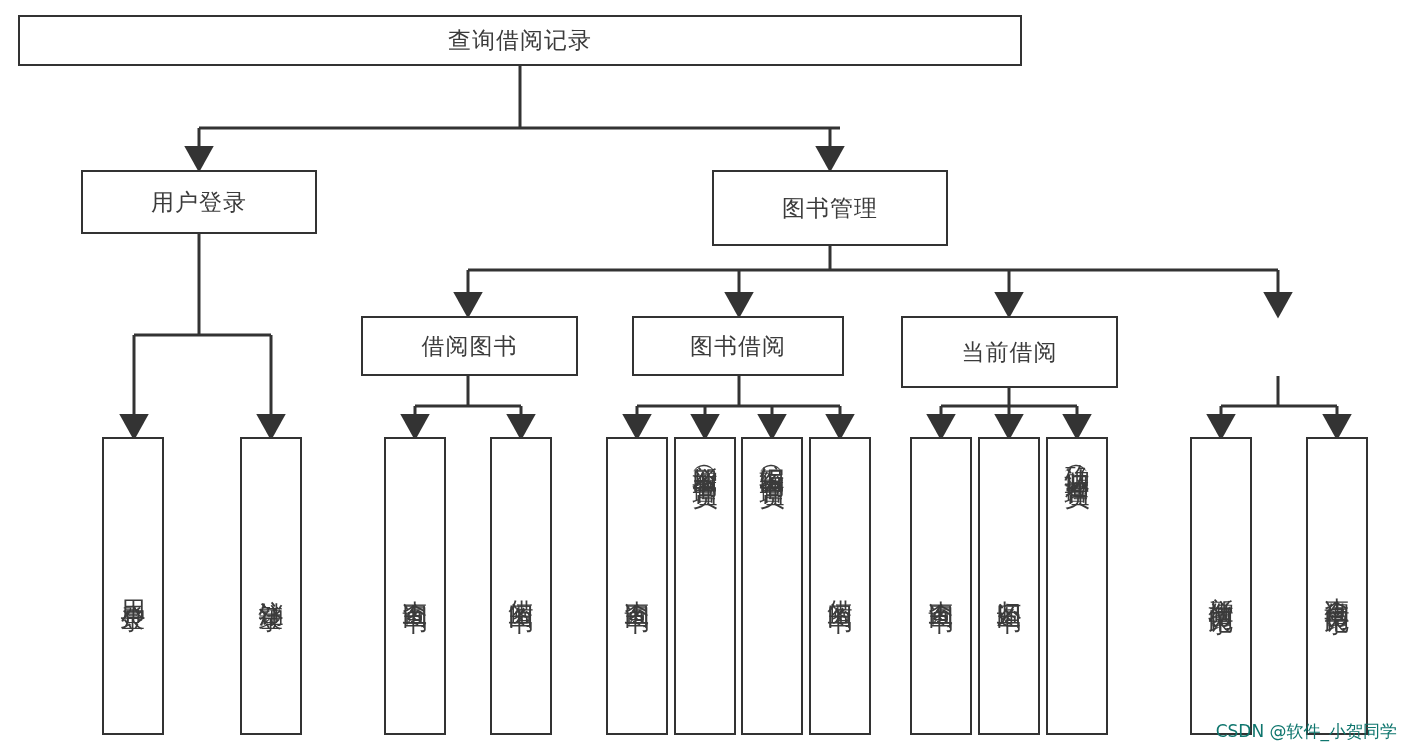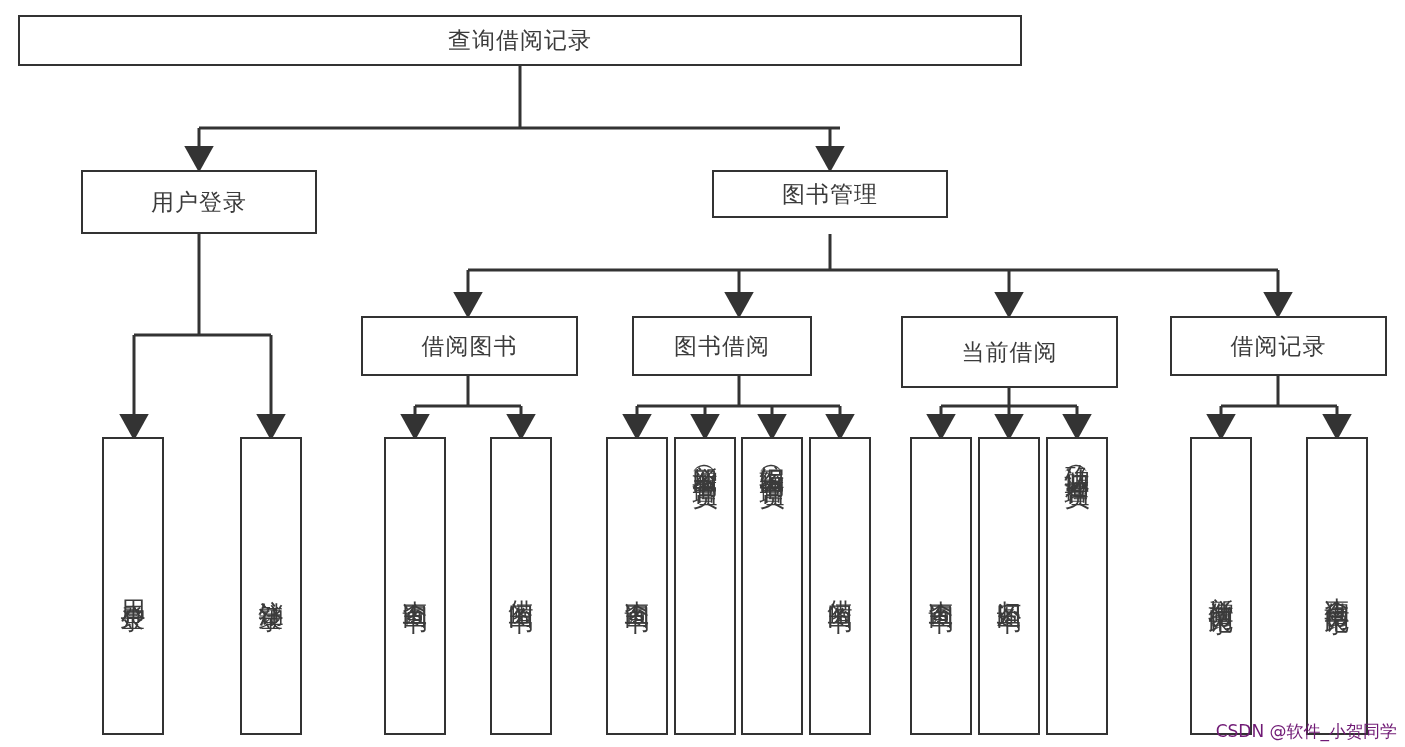--- a/index.html
+++ b/index.html
@@ -59,21 +59,21 @@
   }
   .node.vertical.centered {
     align-items: center;
     padding-top: 0;
   }
   #watermark {
     position: absolute;
     right: 8px;
     bottom: 4px;
     font-size: 17px;
-    color: #701a75;
+    color: #0f766e;
     font-family: "DejaVu Sans", "Liberation Sans", sans-serif;
     z-index: 5;
     white-space: nowrap;
   }
 </style>
 </head>
 <body>
 
 <div id="diagram-root">
 
@@ -128,39 +128,36 @@
   </svg>
 
   <div class="node horizontal" style="left:18px; top:15px; width:1004px; height:51px;">
     <span class="node-label">查询借阅记录</span>
   </div>
 
   <div class="node horizontal" style="left:81px; top:170px; width:236px; height:64px;">
     <span class="node-label">用户登录</span>
   </div>
 
-  <div class="node horizontal" style="left:712px; top:170px; width:236px; height:48px;">
+  <div class="node horizontal" style="left:712px; top:170px; width:236px; height:76px;">
     <span class="node-label">图书管理</span>
   </div>
 
   <div class="node horizontal" style="left:361px; top:316px; width:217px; height:60px;">
     <span class="node-label">借阅图书</span>
   </div>
 
-  <div class="node horizontal" style="left:632px; top:316px; width:180px; height:60px;">
+  <div class="node horizontal" style="left:632px; top:316px; width:212px; height:60px;">
     <span class="node-label">图书借阅</span>
   </div>
 
   <div class="node horizontal" style="left:901px; top:316px; width:217px; height:72px;">
     <span class="node-label">当前借阅</span>
   </div>
 
-  <div class="node horizontal" style="left:1170px; top:316px; width:217px; height:60px;">
-    <span class="node-label">借阅记录</span>
-  </div>
 
   <div class="node vertical centered" style="left:102px; top:437px; width:62px; height:298px;">
     <span class="node-label">用户登录</span>
   </div>
 
   <div class="node vertical centered" style="left:240px; top:437px; width:62px; height:298px;">
     <span class="node-label">注销登录</span>
   </div>
 
   <div class="node vertical centered" style="left:384px; top:437px; width:62px; height:298px;">

